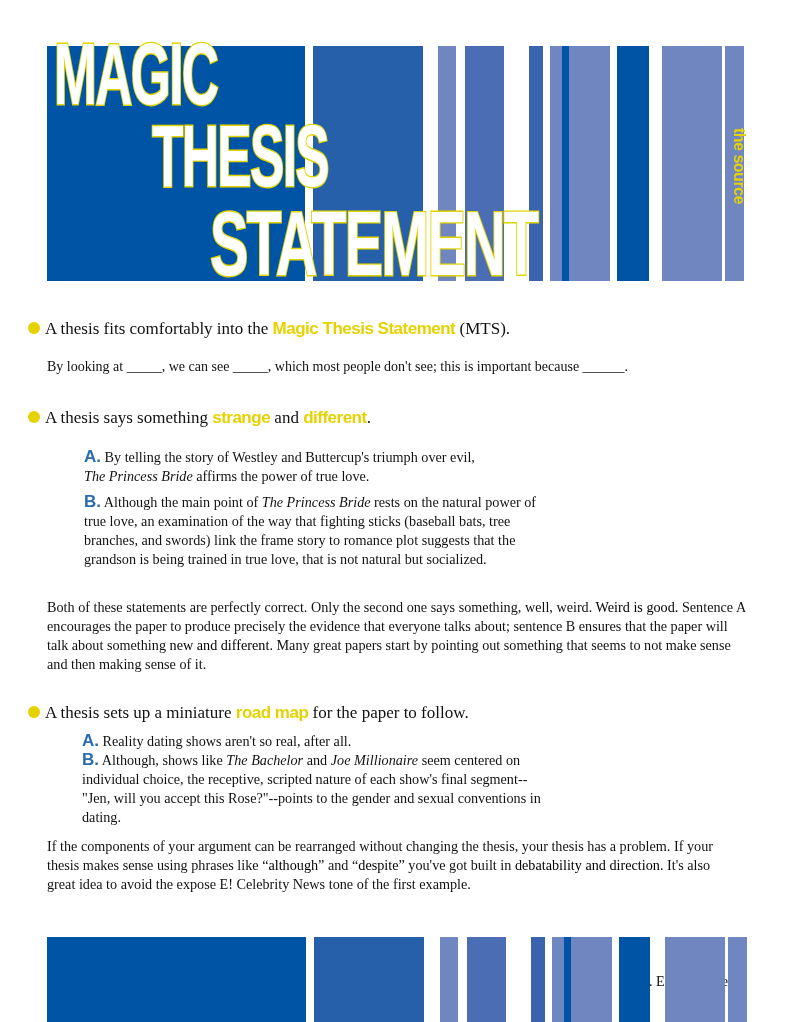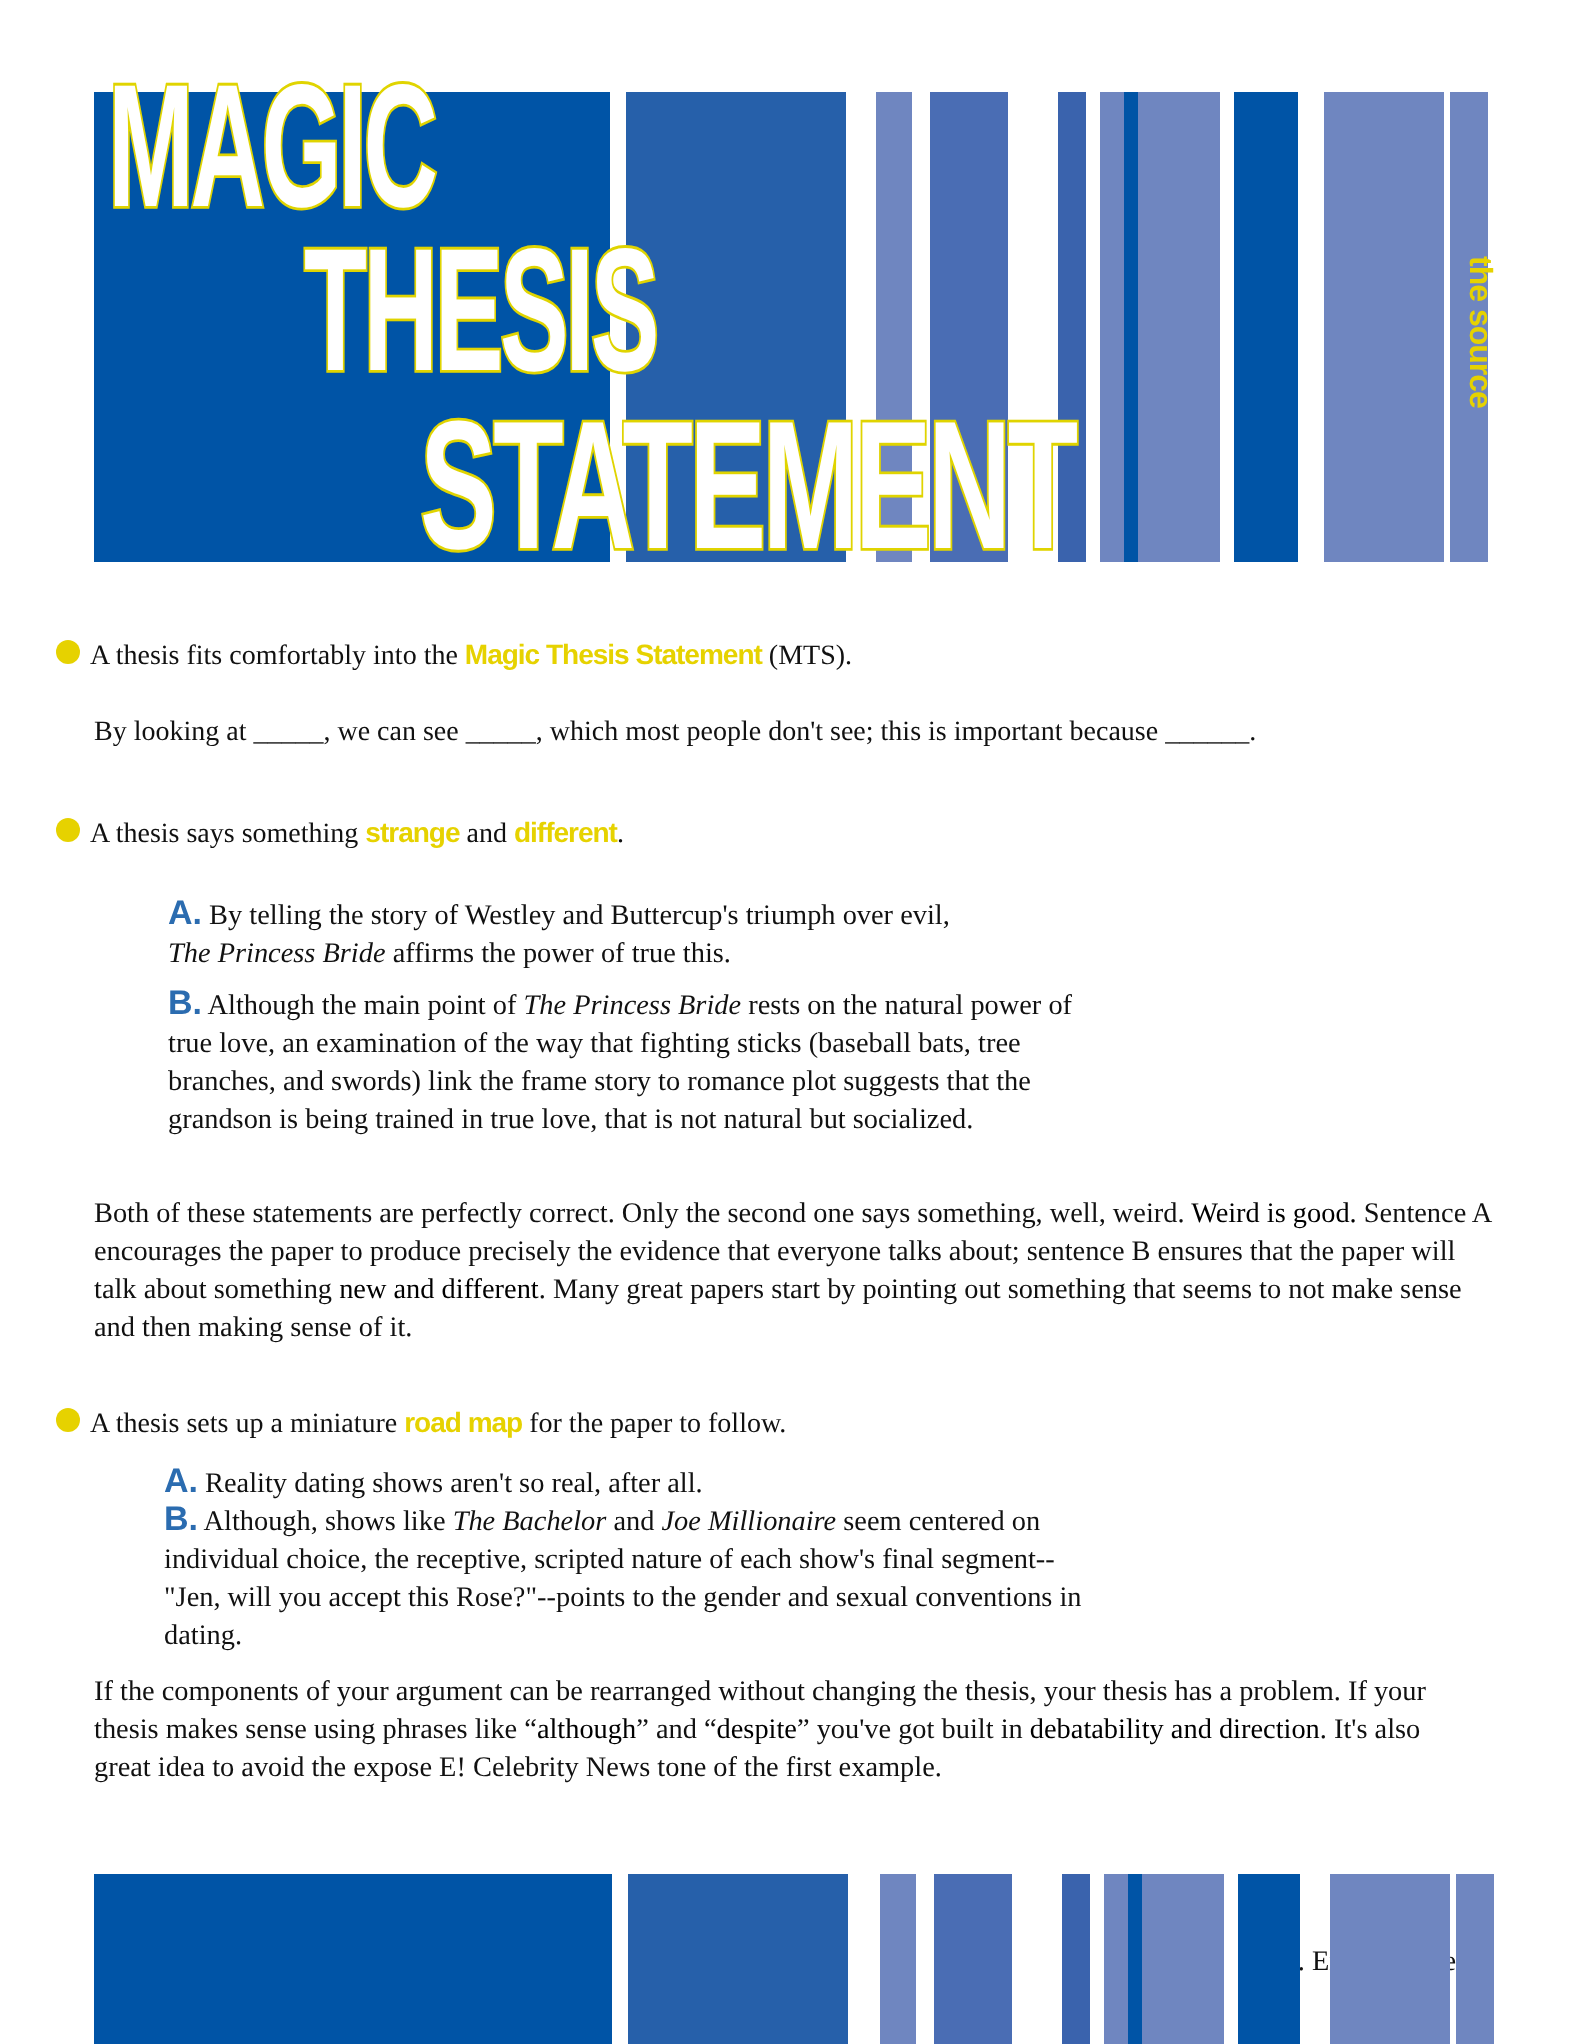--- a/index.html
+++ b/index.html
@@ -14,21 +14,21 @@
   .title-line { position:absolute; font-family:"Liberation Sans", "DejaVu Sans", sans-serif; font-weight:bold;
                 color:#ffffff; line-height:1; letter-spacing:-3px; transform-origin:left top;
                 -webkit-text-stroke:3px #e0d400; paint-order:stroke fill;
                 text-shadow: 0 0 0 #e0d400; }
   .t1 { left:54px; top:30px; font-size:92px; transform:scaleX(0.56) scaleY(0.95); }
   .t2 { left:152px; top:112px; font-size:92px; transform:scaleX(0.56) scaleY(0.95); }
   .t3 { left:210px; top:198px; font-size:96px; transform:scaleX(0.6) scaleY(0.95); }
   .source { position:absolute; left:748px; top:128px; transform:rotate(90deg); transform-origin:left top;
             font-family:"Liberation Sans", "DejaVu Sans", sans-serif; font-weight:bold; font-size:16px;
             color:#e6d200; letter-spacing:-0.5px; white-space:nowrap; }
-  .bullet-line { position:absolute; left:28px; font-size:14px; white-space:nowrap; }
+  .bullet-line { position:absolute; left:28px; font-size:17px; white-space:nowrap; }
   .dot { display:inline-block; width:12px; height:12px; border-radius:50%; background:#e6d200;
          margin-right:5px; vertical-align:0px; }
   .hl { color:#e6d200; font-weight:bold; font-family:"Liberation Sans", "DejaVu Sans", sans-serif; letter-spacing:-0.5px; }
   .para { position:absolute; font-size:14.2px; line-height:19px; }
   .yellow { color:#000000; }
   .blue { color:#000000; }
   .letter { color:#2b6cb0; font-weight:bold; font-family:"Liberation Sans", "DejaVu Sans", sans-serif; font-size:17px; }
   .ex { position:absolute; left:84px; font-size:14.2px; line-height:19px; width:470px; }
   i { font-style:italic; }
 </style>
@@ -56,21 +56,21 @@
 <div class="bullet-line" style="top:319px;">
   <span class="dot"></span><span>A thesis fits comfortably into the </span><span class="hl">Magic Thesis Statement</span><span> (MTS).</span>
 </div>
 <div class="para" style="left:47px;top:357px;width:710px;font-size:14px;white-space:nowrap;font-family:Liberation Serif, serif;">By looking at _____, we can see _____, which most people don't see; this is important because ______.</div>
 
 <div class="bullet-line" style="top:408px;">
   <span class="dot"></span><span>A thesis says something </span><span class="hl">strange</span><span> and </span><span class="hl">different</span><span>.</span>
 </div>
 
 <div class="ex" style="top:447px;width:470px;">
-  <span class="letter">A.</span><span> By telling the story of Westley and Buttercup's triumph over evil,</span><br><i>The Princess Bride</i><span> affirms the power of true this.</span>
+  <span class="letter">A.</span><span> By telling the story of Westley and Buttercup's triumph over evil,</span><br><i>The Princess Bride</i><span> affirms the power of true love.</span>
 </div>
 <div class="ex" style="top:492px;width:462px;">
   <span class="letter">B.</span><span> Although the main point of </span><i>The Princess Bride</i><span>  rests on the natural power of true love, an examination of the way that fighting sticks (baseball bats, tree branches, and swords) link the frame story to romance plot suggests that the grandson is being trained in true love, that is not natural but socialized.</span>
 </div>
 
 <div class="para" style="left:47px;top:598px;width:705px;">
   <span>Both of these statements are perfectly correct. Only the second one says something, well, weird. </span><span class="yellow">Weird is good.</span><span> Sentence A encourages the paper to produce precisely the evidence that everyone talks about; sentence B ensures that the paper will talk about something </span><span class="blue">new and different</span><span>. Many great papers start by pointing out something that seems to not make sense and then making sense of it.</span>
 </div>
 
 <div class="bullet-line" style="top:703px;">

